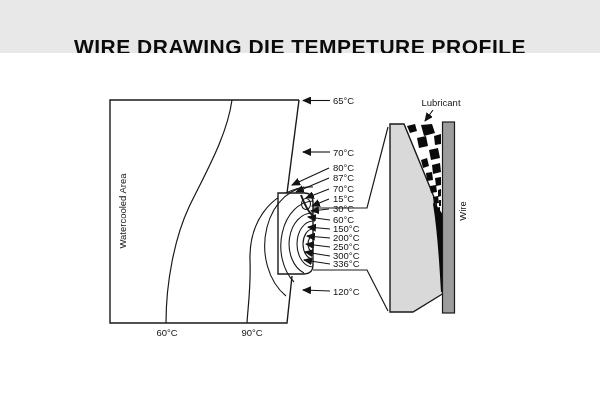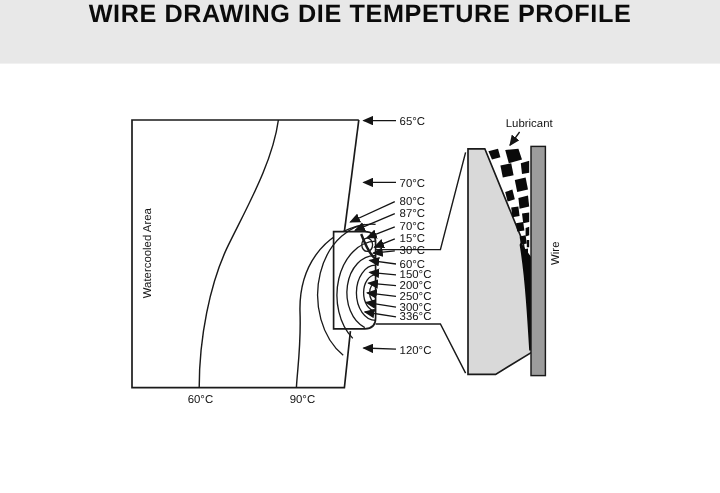--- a/index.html
+++ b/index.html
@@ -4,21 +4,21 @@
 <style>
   html,body{margin:0;padding:0;}
   body{
     width:600px;height:411px;background:#ffffff;overflow:hidden;
     font-family:"Liberation Sans", sans-serif;
     position:relative;
   }
   .header{
     width:600px;height:62px;background:#e8e8e8;
     border-bottom:3px solid #111;
-    display:flex;align-items:flex-start;justify-content:center;
+    display:flex;align-items:flex-end;justify-content:center;
     box-sizing:border-box;
   }
   .header h1{
     margin:0;font-size:21px;font-weight:bold;color:#0b0b0b;
     letter-spacing:0.5px;white-space:nowrap;
   }
   .canvas{position:absolute;left:0;top:53px;width:600px;height:358px;background:#fff;}
   svg{display:block;}
   svg text{fill:#141414;}
   .lbl{font-size:9.5px;}

